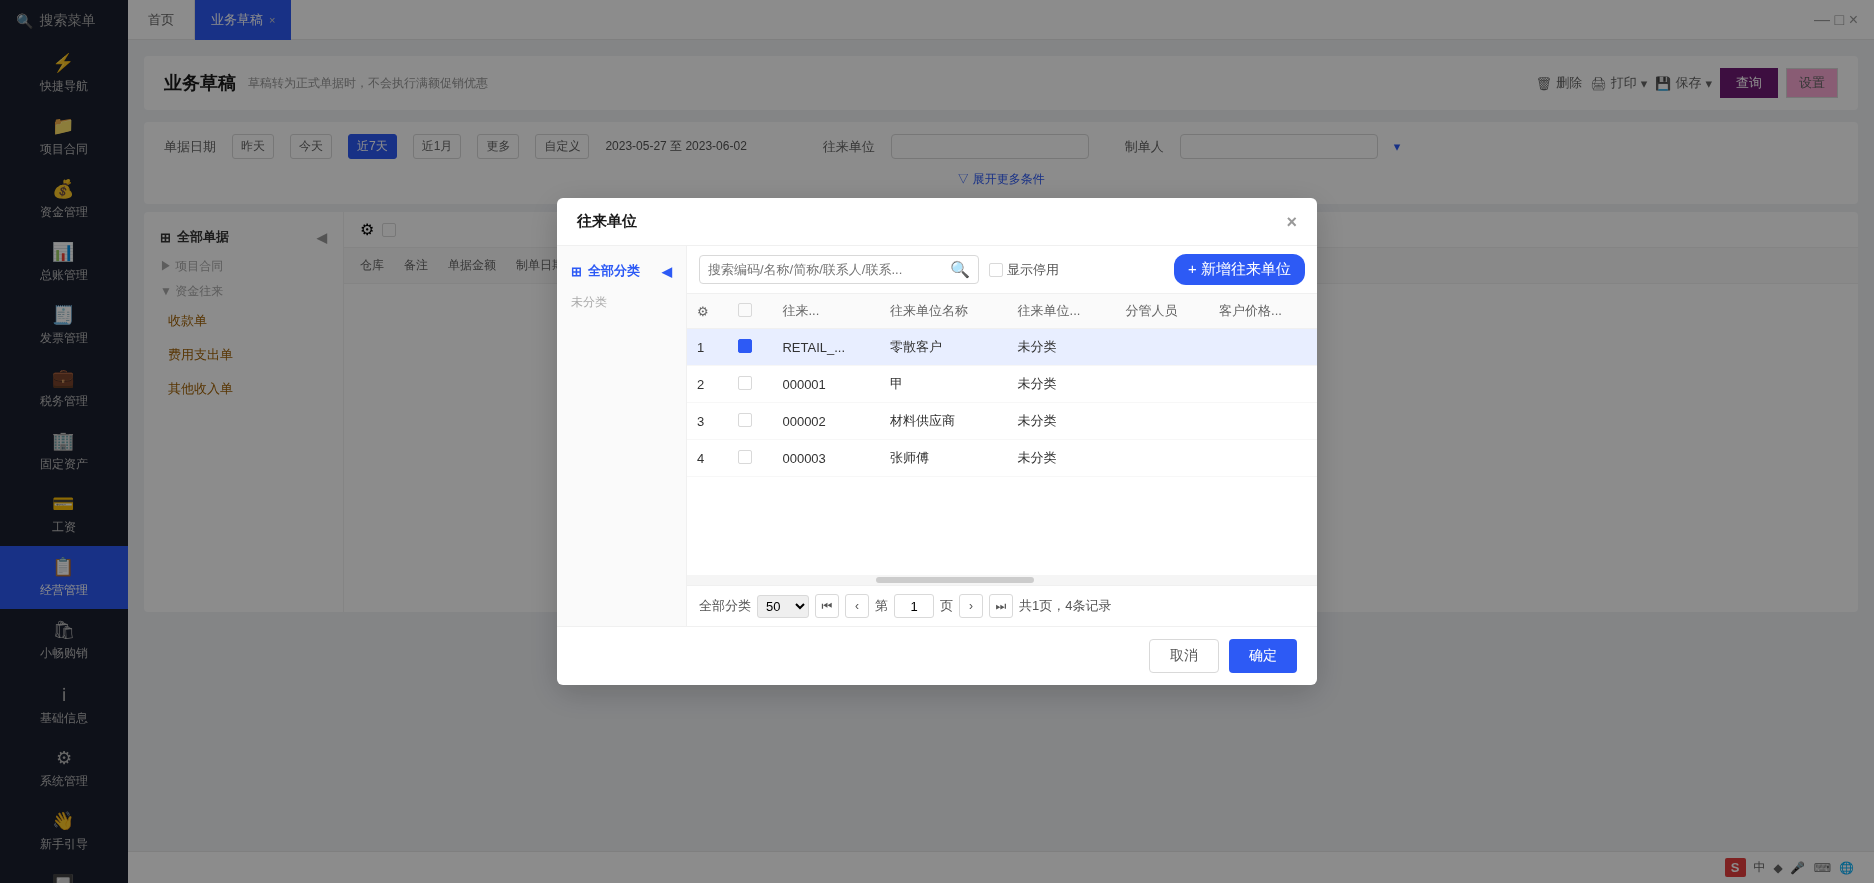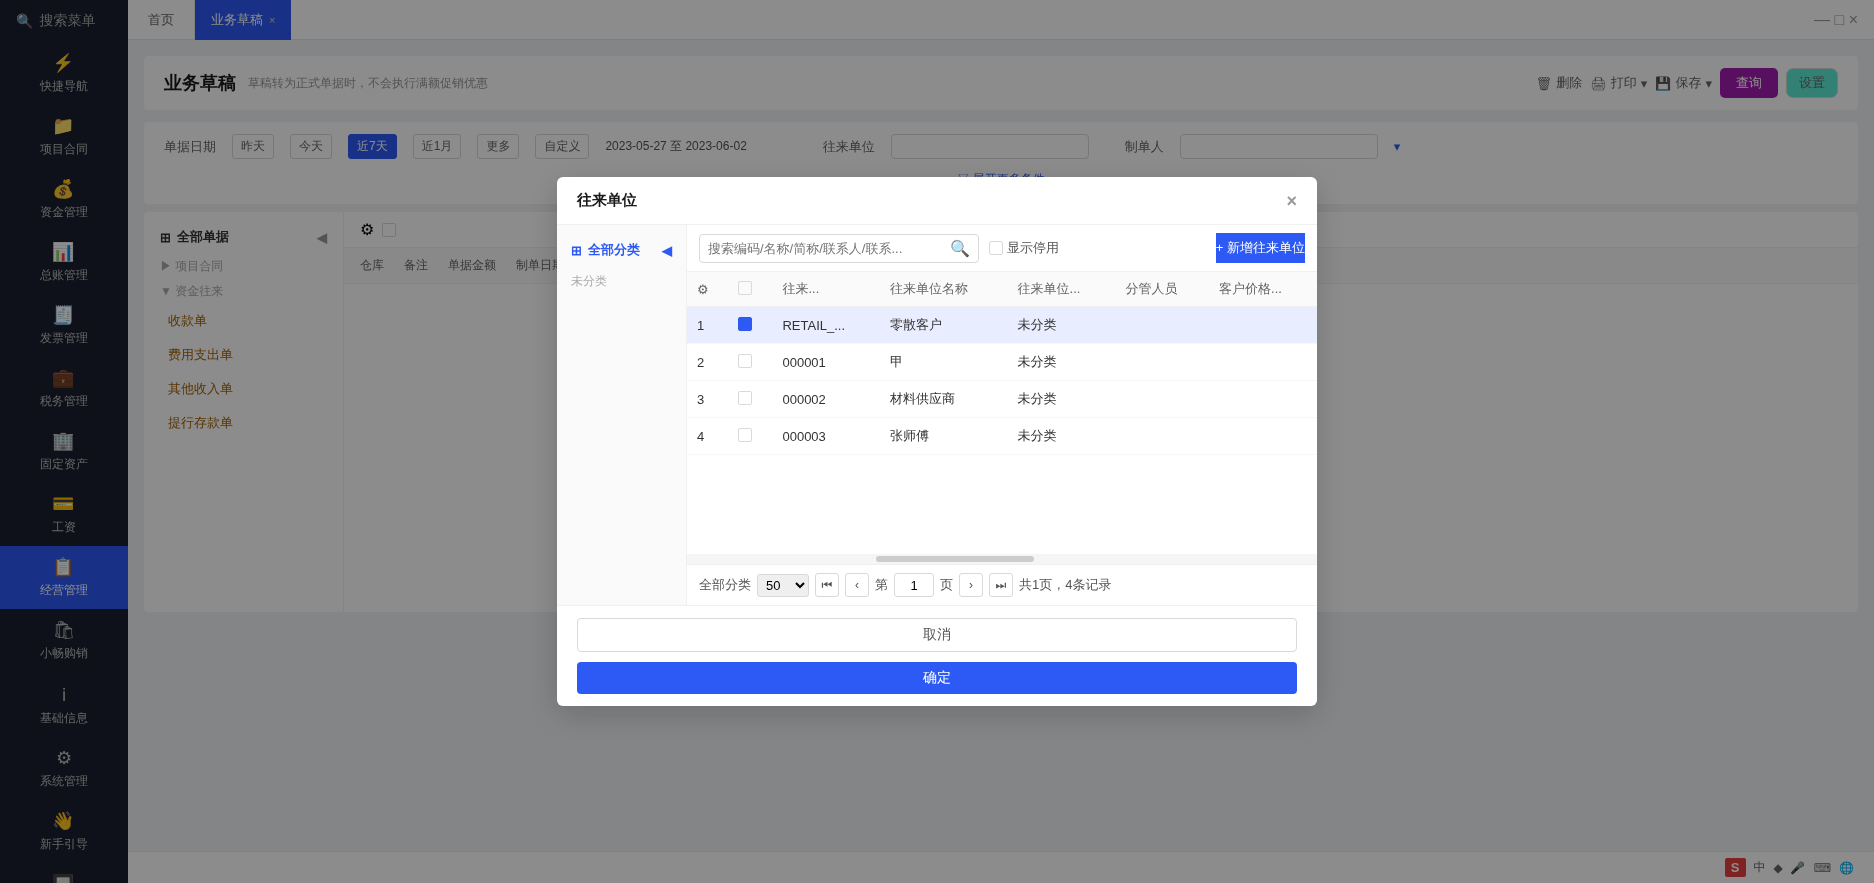--- a/index.html
+++ b/index.html
@@ -47,22 +47,22 @@
       background: #f0f2f5;
     }
     .page-header {
       display: flex; align-items: center; gap: 12px;
       margin-bottom: 12px; background: #fff;
       padding: 12px 20px; border-radius: 4px;
     }
     .page-title { font-size: 18px; font-weight: bold; color: #1a1a1a; }
     .page-subtitle { font-size: 12px; color: #999; }
     .btn-icon { background: none; border: none; cursor: pointer; color: #666; font-size: 13px; display: flex; align-items: center; gap: 4px; }
-    .btn-primary { background: #a21caf; color: #fff; border: none; padding: 6px 16px; border-radius: 5px; cursor: pointer; font-size: 13px; }
-    .btn-outline { background: #5eead4; color: #666; border: 1px solid #d9d9d9; padding: 5px 12px; border-radius: 7px; cursor: pointer; font-size: 13px; }
+    .btn-primary { background: #701a75; color: #fff; border: none; padding: 6px 16px; border-radius: 0; cursor: pointer; font-size: 13px; }
+    .btn-outline { background: #f9a8d4; color: #666; border: 1px solid #d9d9d9; padding: 5px 12px; border-radius: 0; cursor: pointer; font-size: 13px; }
 
     
     .filter-bar {
       background: #fff; padding: 12px 20px;
       border-radius: 4px; margin-bottom: 8px;
     }
     .filter-row { display: flex; align-items: center; gap: 16px; flex-wrap: wrap; margin-bottom: 8px; }
     .filter-label { font-size: 13px; color: #666; white-space: nowrap; }
     .date-btn { padding: 3px 8px; border-radius: 3px; border: 1px solid #d9d9d9; font-size: 12px; cursor: pointer; background: #fff; color: #666; }
     .date-btn.active { background: #2d5af5; color: #fff; border-color: #2d5af5; }
@@ -124,21 +124,21 @@
       display: flex; align-items: center;
       border: 1px solid #d9d9d9; border-radius: 4px;
       padding: 4px 8px; gap: 6px; flex: 1; max-width: 280px;
     }
     .search-input-wrap input {
       border: none; outline: none; font-size: 13px; color: #333;
       background: transparent; width: 100%;
     }
     .show-disabled { display: flex; align-items: center; gap: 4px; font-size: 13px; color: #555; cursor: pointer; }
     .checkbox-sq { width: 14px; height: 14px; border: 1px solid #d9d9d9; border-radius: 2px; display: inline-block; }
-    .btn-add { background: #2d5af5; color: #fff; border: none; padding: 6px 0; border-radius: 0; cursor: pointer; font-size: 13px; margin-left: auto; white-space: nowrap; }
+    .btn-add { background: #2d5af5; color: #fff; border: none; padding: 6px 14px; border-radius: 12px; cursor: pointer; font-size: 15px; margin-left: auto; white-space: nowrap; }
 
     
     .modal-table { flex: 1; overflow-y: auto; overflow-x: hidden; }
     .modal-table table { width: 100%; border-collapse: collapse; font-size: 13px; }
     .modal-table th {
       background: #fafafa; padding: 8px 10px; text-align: left;
       border-bottom: 1px solid #f0f0f0; color: #666; font-weight: normal;
       white-space: nowrap; position: sticky; top: 0;
     }
     .modal-table td { padding: 9px 10px; border-bottom: 1px solid #f7f7f7; color: #333; }
@@ -153,21 +153,21 @@
       padding: 8px 12px; display: flex; align-items: center; gap: 6px;
       border-top: 1px solid #f0f0f0; font-size: 13px; color: #555;
     }
     .page-btn { width: 24px; height: 24px; border: 1px solid #d9d9d9; border-radius: 3px; background: #fff; cursor: pointer; display: flex; align-items: center; justify-content: center; font-size: 12px; color: #555; }
     .page-input { width: 40px; height: 24px; border: 1px solid #d9d9d9; border-radius: 3px; text-align: center; font-size: 13px; }
     .page-size-select { border: 1px solid #d9d9d9; border-radius: 3px; padding: 2px 4px; font-size: 13px; }
 
     
     .modal-footer {
       padding: 12px 20px; border-top: 1px solid #f0f0f0;
-      display: flex; justify-content: flex-end; gap: 10px; flex-direction: column;
+      display: flex; justify-content: flex-end; gap: 10px;
     }
     .btn-cancel { background: #fff; color: #555; border: 1px solid #d9d9d9; padding: 7px 20px; border-radius: 4px; cursor: pointer; font-size: 14px; }
     .btn-confirm { background: #2d5af5; color: #fff; border: none; padding: 7px 20px; border-radius: 4px; cursor: pointer; font-size: 14px; }
 
     
     .bottom-bar {
       position: fixed; bottom: 0; left: 128px; right: 0; height: 32px;
       background: #fff; border-top: 1px solid #e8e8e8;
       display: flex; align-items: center; justify-content: flex-end;
       padding: 0 20px; gap: 8px; font-size: 12px; color: #666;
@@ -298,21 +298,20 @@
       <div class="sidebar-list-header">
         <span>⊞</span>
         <span>全部单据</span>
         <span style="margin-left:auto;" class="collapse-btn">◀</span>
       </div>
       <div class="sidebar-list-group">▶ 项目合同</div>
       <div class="sidebar-list-group">▼ 资金往来</div>
       <div class="sidebar-list-item">收款单</div>
       <div class="sidebar-list-item">费用支出单</div>
       <div class="sidebar-list-item">其他收入单</div>
-      <div class="sidebar-list-item">提行存款单</div>
     </div>
 
     <div class="table-area">
       <div class="table-toolbar">
         <span>⚙</span>
         <span style="display:inline-block; width:14px; height:14px; border:1px solid #d9d9d9; border-radius:2px;"></span>
       </div>
       <div style="display:flex; align-items:center; padding: 0 16px; background:#fafafa; border-bottom:1px solid #f0f0f0; font-size:12px; color:#666; height:36px; gap:20px;">
         <span>仓库</span>
         <span>备注</span>

